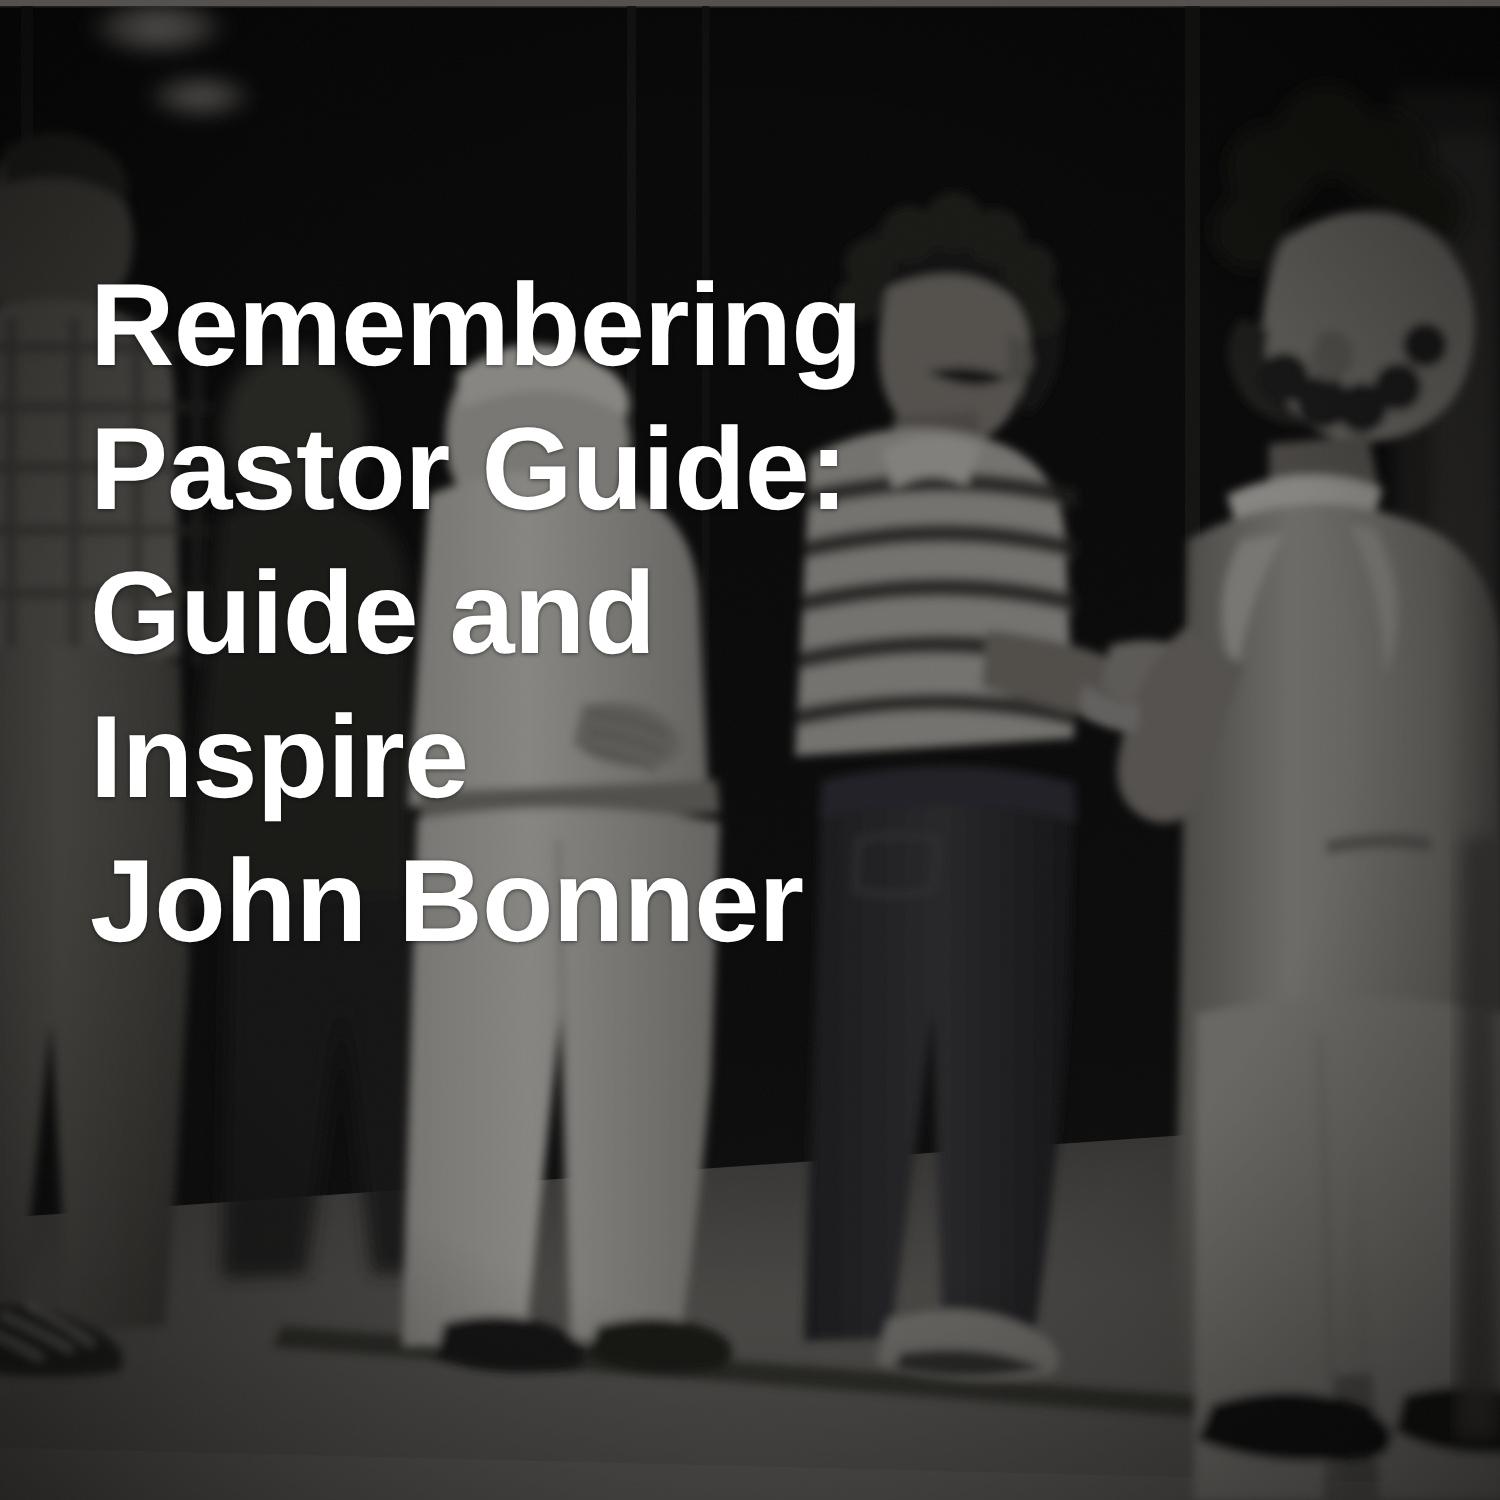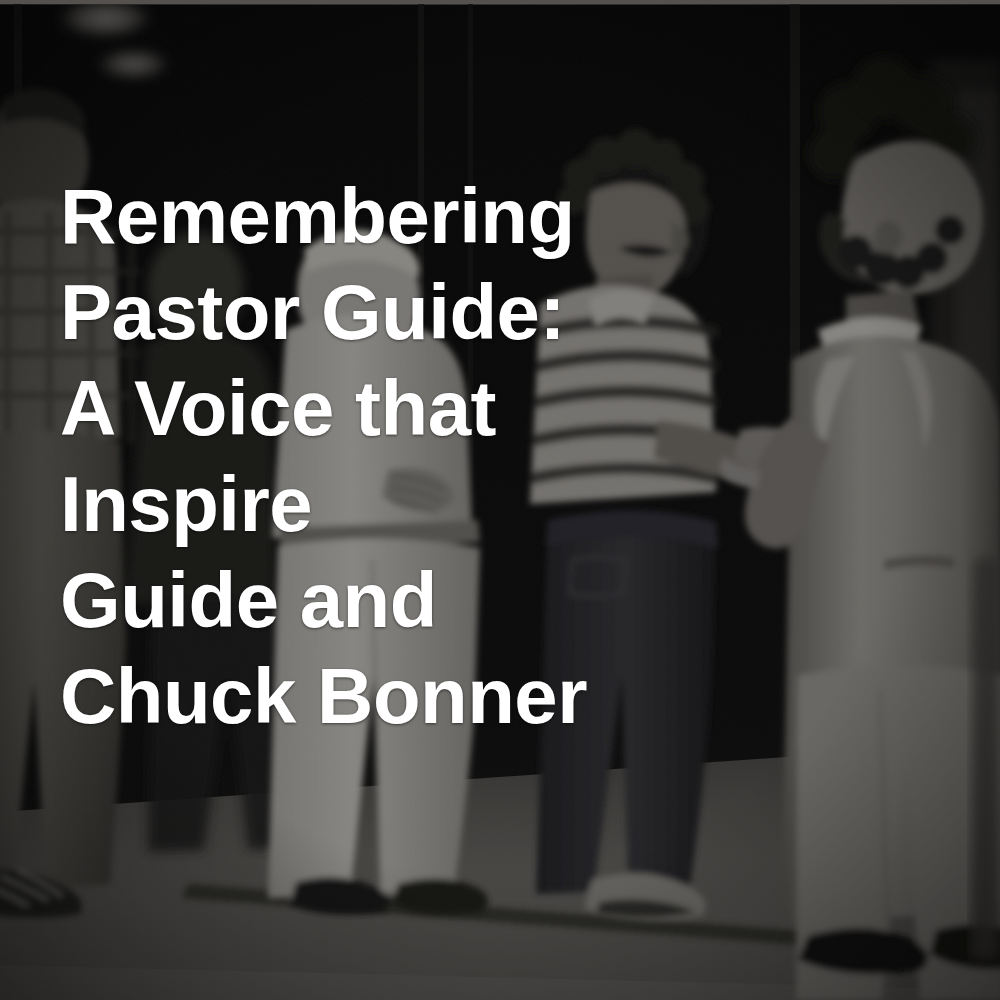--- a/index.html
+++ b/index.html
@@ -309,19 +309,18 @@
       </defs>
     </svg>
   </div>
 
   <div id="scrim"></div>
   <div class="top-edge"></div>
 
   <div id="text-block">
     <span class="headline-line">Remembering</span>
     <span class="headline-line">Pastor Guide:</span>
-    <span class="headline-line">A Voice that</span>
+    <span class="headline-line">Guide and</span>
     <span class="headline-line">Inspire</span>
-    <span class="headline-line">Guide and</span>
-    <span class="byline-line">Chuck Bonner</span>
+    <span class="byline-line">John Bonner</span>
   </div>
 
 </div>
 
 </body></html>

